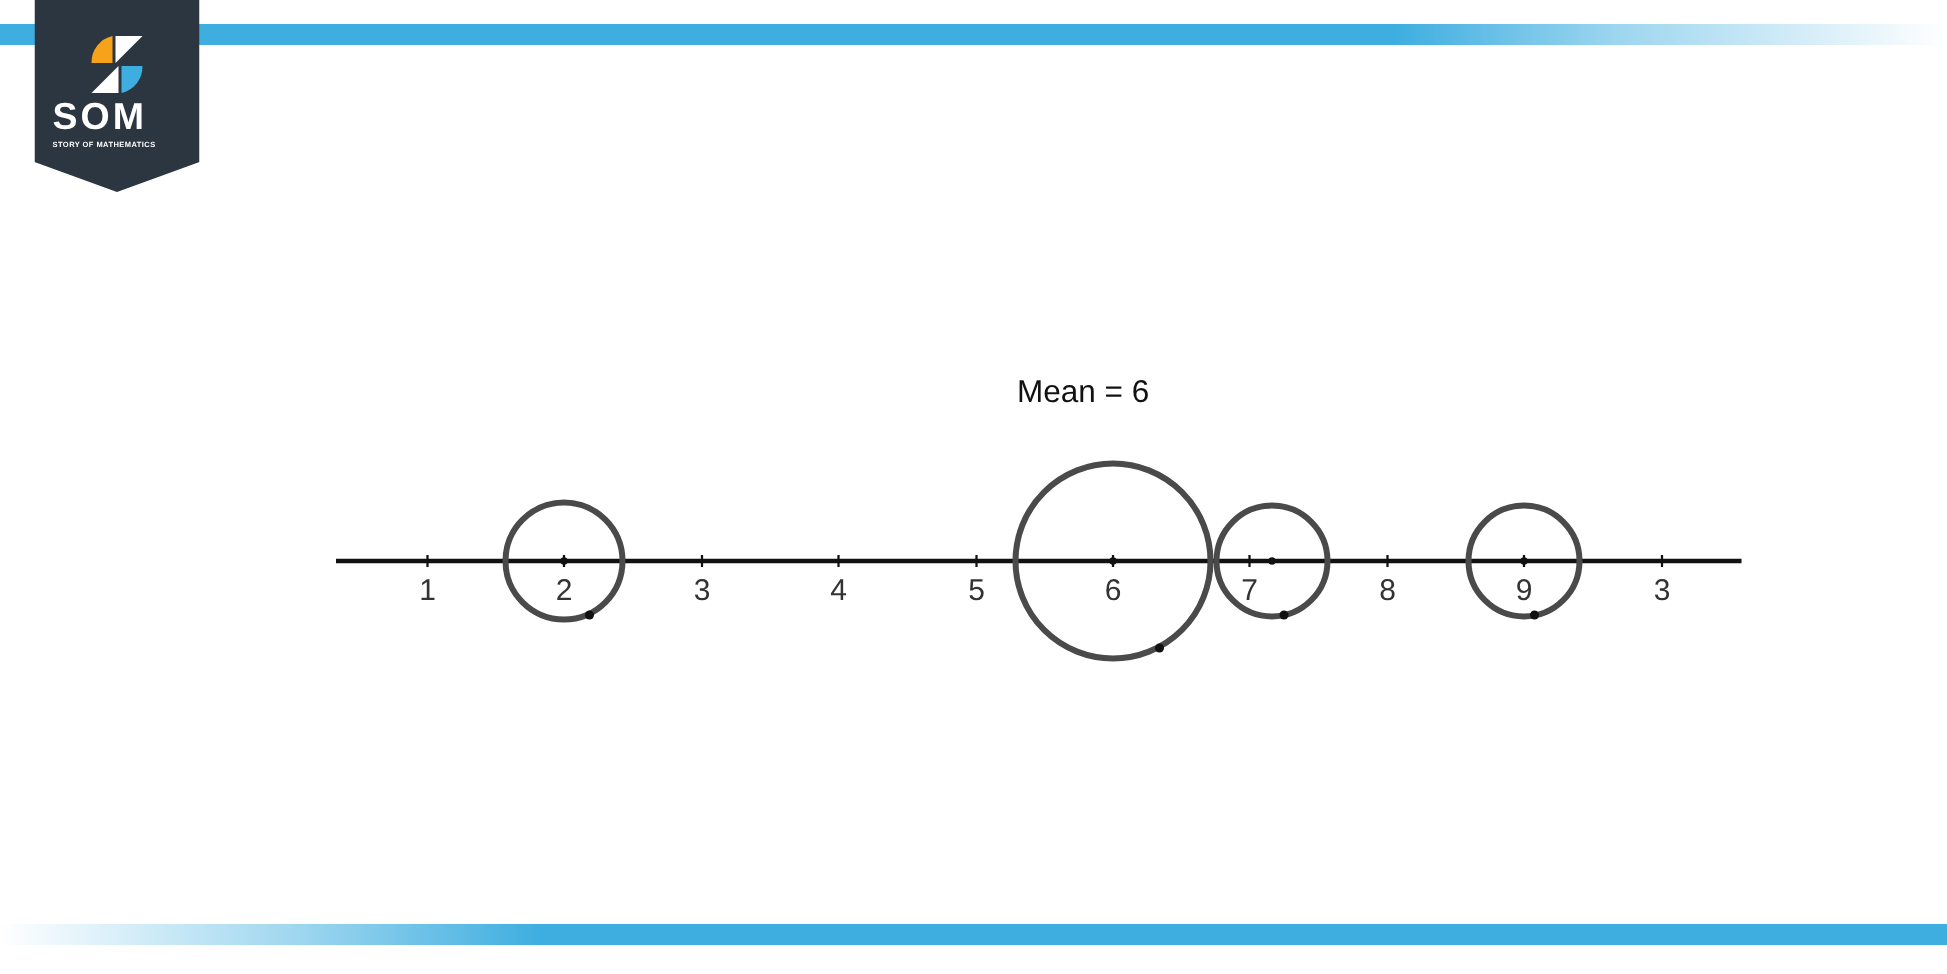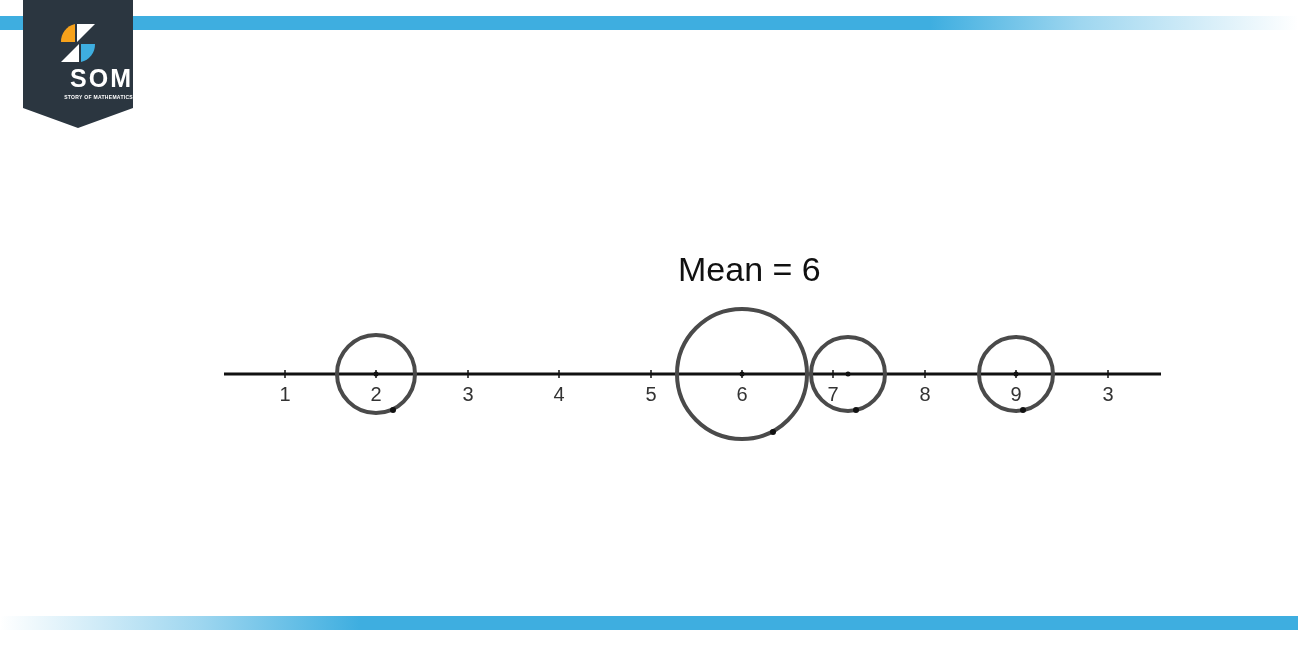--- a/index.html
+++ b/index.html
@@ -3,25 +3,25 @@
 <meta charset="utf-8">
 <style>
   html, body { margin: 0; padding: 0; }
   body { width: 1298px; height: 649px; background: #ffffff; position: relative; overflow: hidden; font-family: "Liberation Sans", sans-serif; }
   .top-bar { position: absolute; left: 0; top: 16px; width: 1298px; height: 14px;
     background: linear-gradient(to right, #3eaee0 0px, #3eaee0 930px, rgba(62,174,224,0.5) 1080px, rgba(62,174,224,0) 1298px); }
   .bottom-bar { position: absolute; left: 0; top: 616px; width: 1298px; height: 14px;
     background: linear-gradient(to right, rgba(62,174,224,0) 0px, rgba(62,174,224,0.5) 200px, #3eaee0 360px, #3eaee0 1298px); }
   .logo { position: absolute; left: 23px; top: 0; width: 110px; height: 128px; }
   .logo svg { display: block; }
-  .logo-text { position: absolute; left: 0; width: 110px; text-align: right; color: #ffffff; }
+  .logo-text { position: absolute; left: 0; width: 110px; text-align: left; color: #ffffff; padding-left: 12px; }
   .logo-som { top: 64px; font-size: 25px; font-weight: bold; letter-spacing: 2px; }
   .logo-sub { top: 94px; font-size: 5px; font-weight: bold; letter-spacing: 0.3px; }
   .diagram { position: absolute; left: 0; top: 0; }
-  .mean-label { position: absolute; left: 678px; top: 250px; font-size: 34px; color: #111111; white-space: nowrap; }
+  .mean-label { position: absolute; left: 678px; top: 250px; font-size: 21px; color: #111111; white-space: nowrap; }
   .tick-label { position: absolute; top: 383px; font-size: 20px; color: #333333; width: 40px; text-align: center; }
 </style>
 </head>
 <body>
 
 <div class="top-bar"></div>
 <div class="bottom-bar"></div>
 
 <div class="logo">
   <svg width="110" height="128" viewBox="0 0 110 128">

